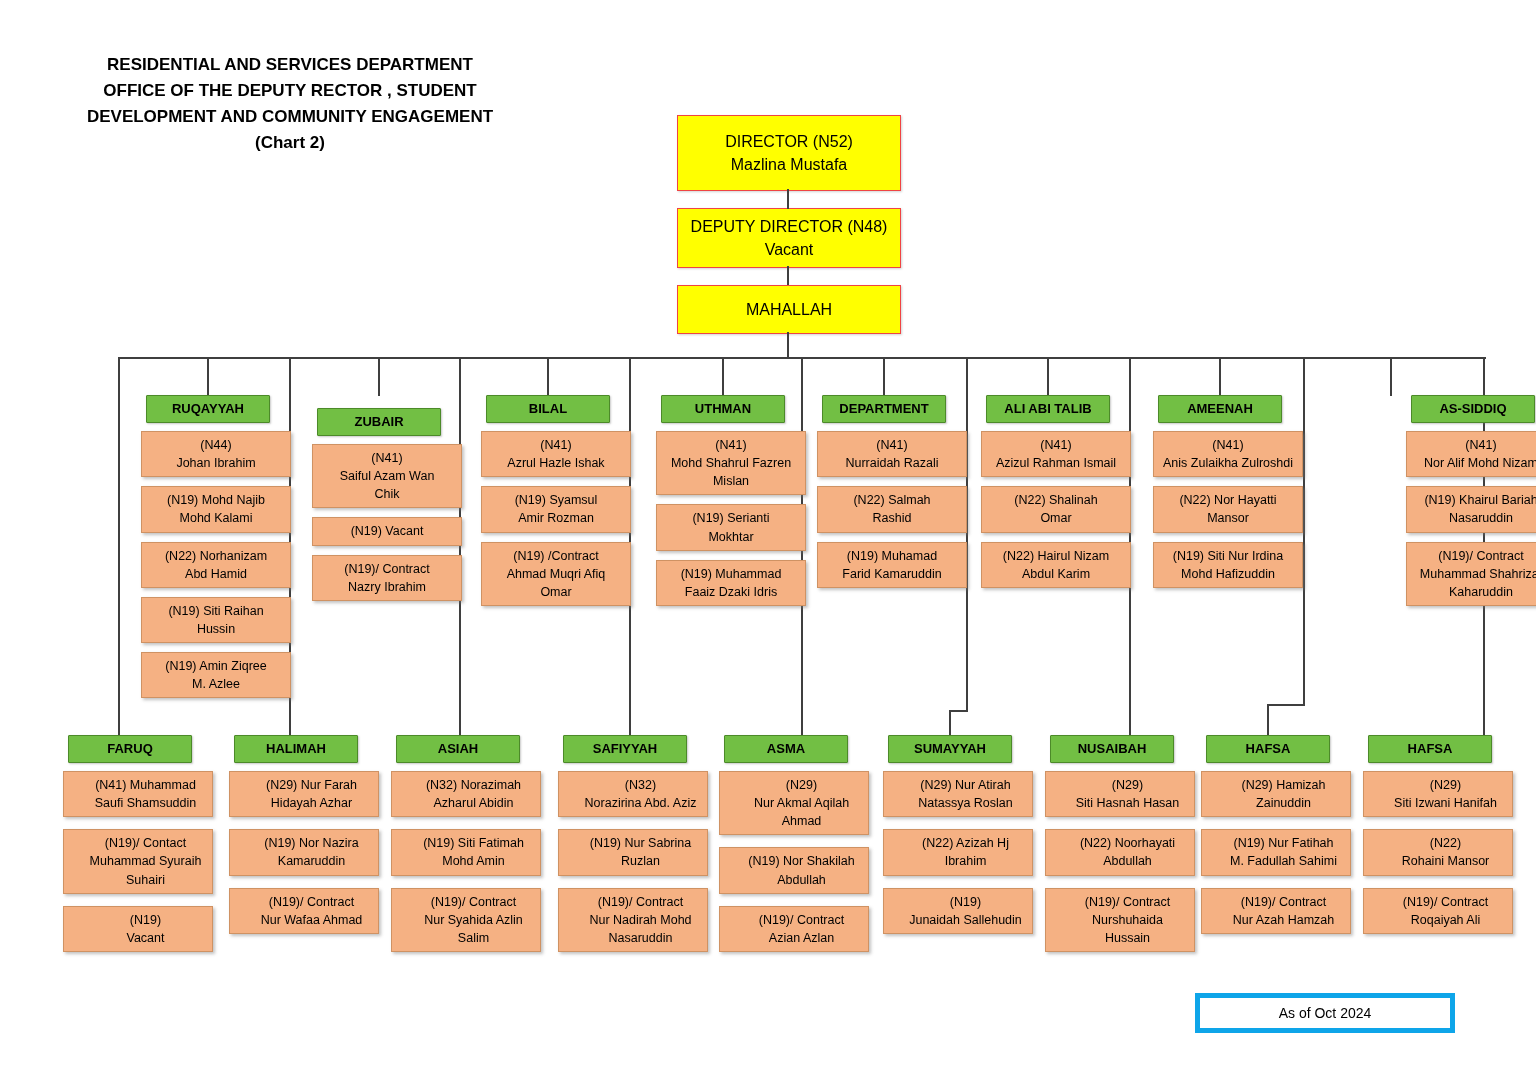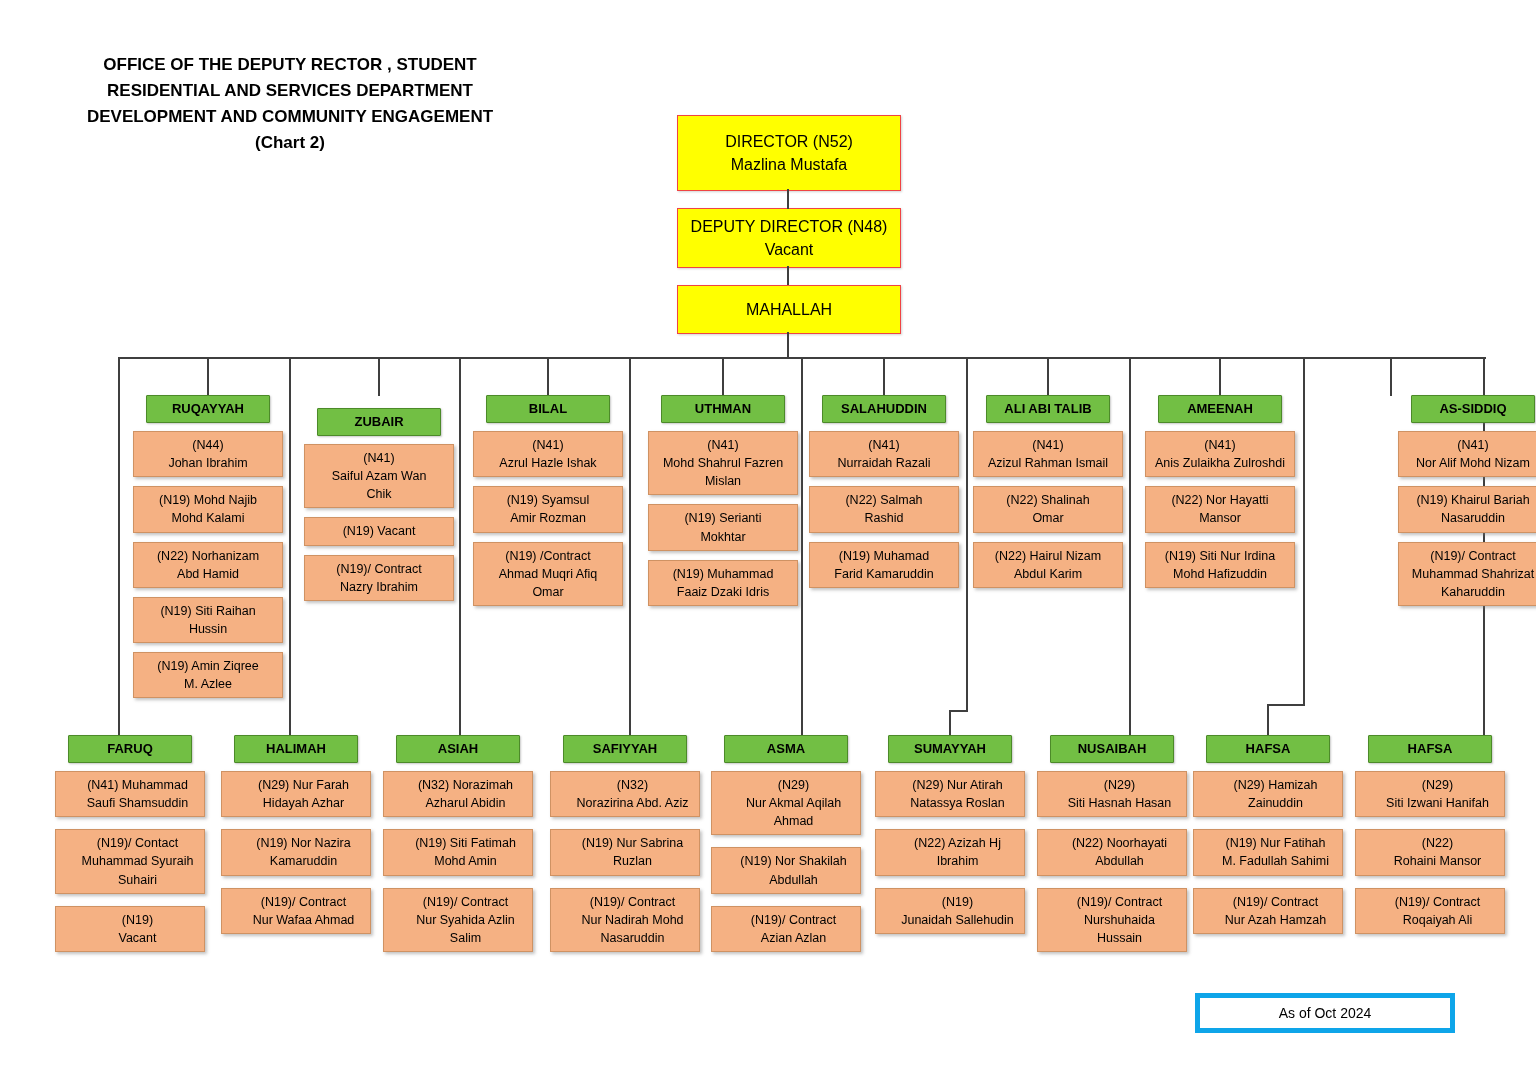--- a/index.html
+++ b/index.html
@@ -26,38 +26,38 @@
   .ghead{
     width:124px;height:28px;margin:0 auto 8px auto;
     background:#72bf44;border:1.5px solid #4c8a29;border-radius:1px;
     font-weight:bold;font-size:13px;line-height:26px;text-align:center;
     box-shadow:1px 1px 2px rgba(120,120,120,.4);box-sizing:border-box;
   }
   .staff{
     width:150px;background:#f5b183;border:1px solid #cf9263;
     box-shadow:2px 2px 3px rgba(120,120,120,.45);
     font-size:12.5px;line-height:1.45;text-align:center;
-    padding:4px 1px;box-sizing:border-box;white-space:pre-line;
+    padding:4px 1px;box-sizing:border-box;white-space:pre-line;margin-left:8px;
   }
   .col.toprow .staff{margin-bottom:9px;}
   .col.botrow .staff{margin-bottom:12px;padding-left:16px;}
   .footer{
     position:absolute;left:1195px;top:993px;width:250px;height:30px;
     border:5px solid #0ea5e9;background:#fff;
     font-size:14px;line-height:30px;text-align:center;
   }
 </style>
 </head>
 <body>
 
 <div class="canvas">
 
   <div class="title">
+    <div>RESIDENTIAL AND SERVICES DEPARTMENT</div>
     <div>OFFICE OF THE DEPUTY RECTOR , STUDENT</div>
-    <div>RESIDENTIAL AND SERVICES DEPARTMENT</div>
     <div>DEVELOPMENT AND COMMUNITY ENGAGEMENT</div>
     <div>(Chart 2)</div>
   </div>
 
   <div class="ybox director">
     <div>DIRECTOR (N52)</div>
     <div>Mazlina Mustafa</div>
   </div>
 
   <div class="ybox deputy">
@@ -134,21 +134,21 @@
         <div class="ghead">UTHMAN</div>
         <div class="staff">(N41)
 Mohd Shahrul Fazren
 Mislan</div>
         <div class="staff">(N19) Serianti
 Mokhtar</div>
         <div class="staff">(N19) Muhammad
 Faaiz Dzaki Idris</div>
       </div>
       <div class="col toprow" style="left: 809px; top: 395px;">
-        <div class="ghead">SALAHUDDIN</div>
+        <div class="ghead">DEPARTMENT</div>
         <div class="staff">(N41)
 Nurraidah Razali</div>
         <div class="staff">(N22) Salmah
 Rashid</div>
         <div class="staff">(N19) Muhamad
 Farid Kamaruddin</div>
       </div>
       <div class="col toprow" style="left: 973px; top: 395px;">
         <div class="ghead">ALI ABI TALIB</div>
         <div class="staff">(N41)

